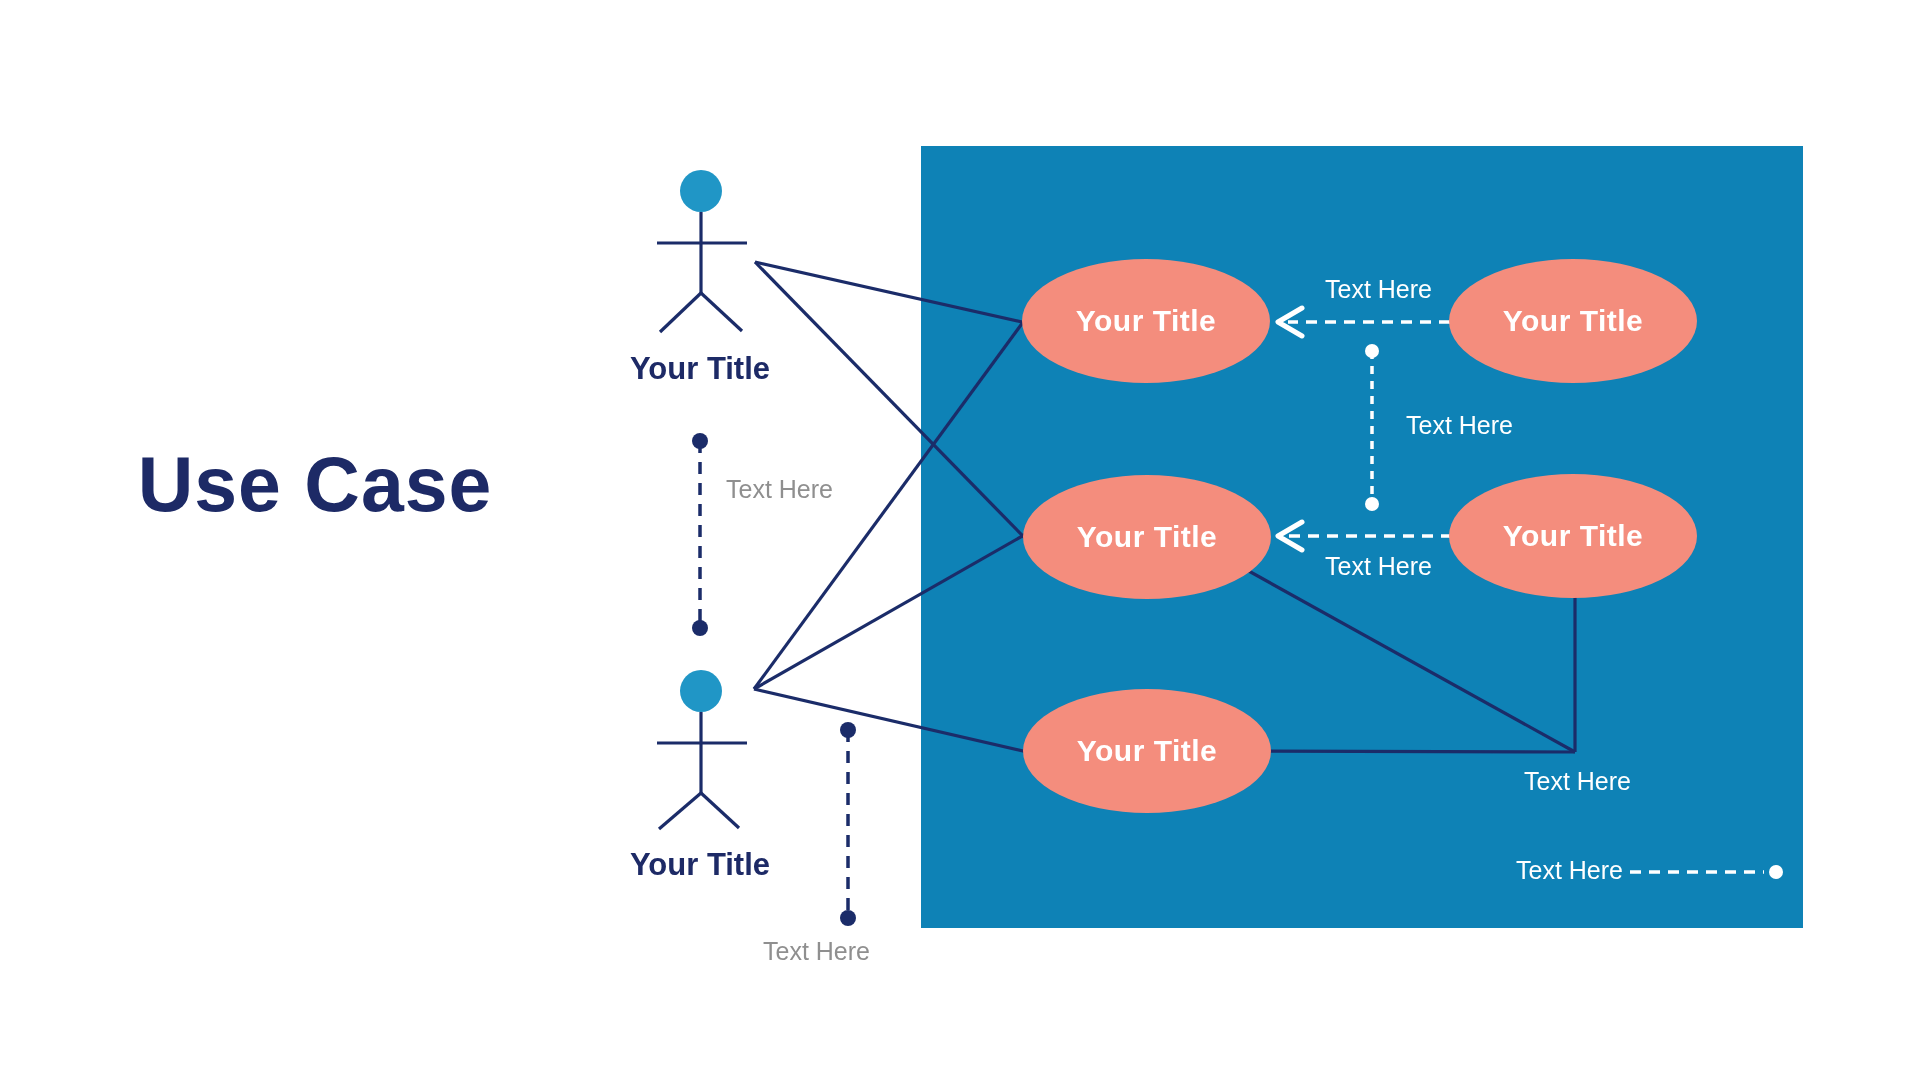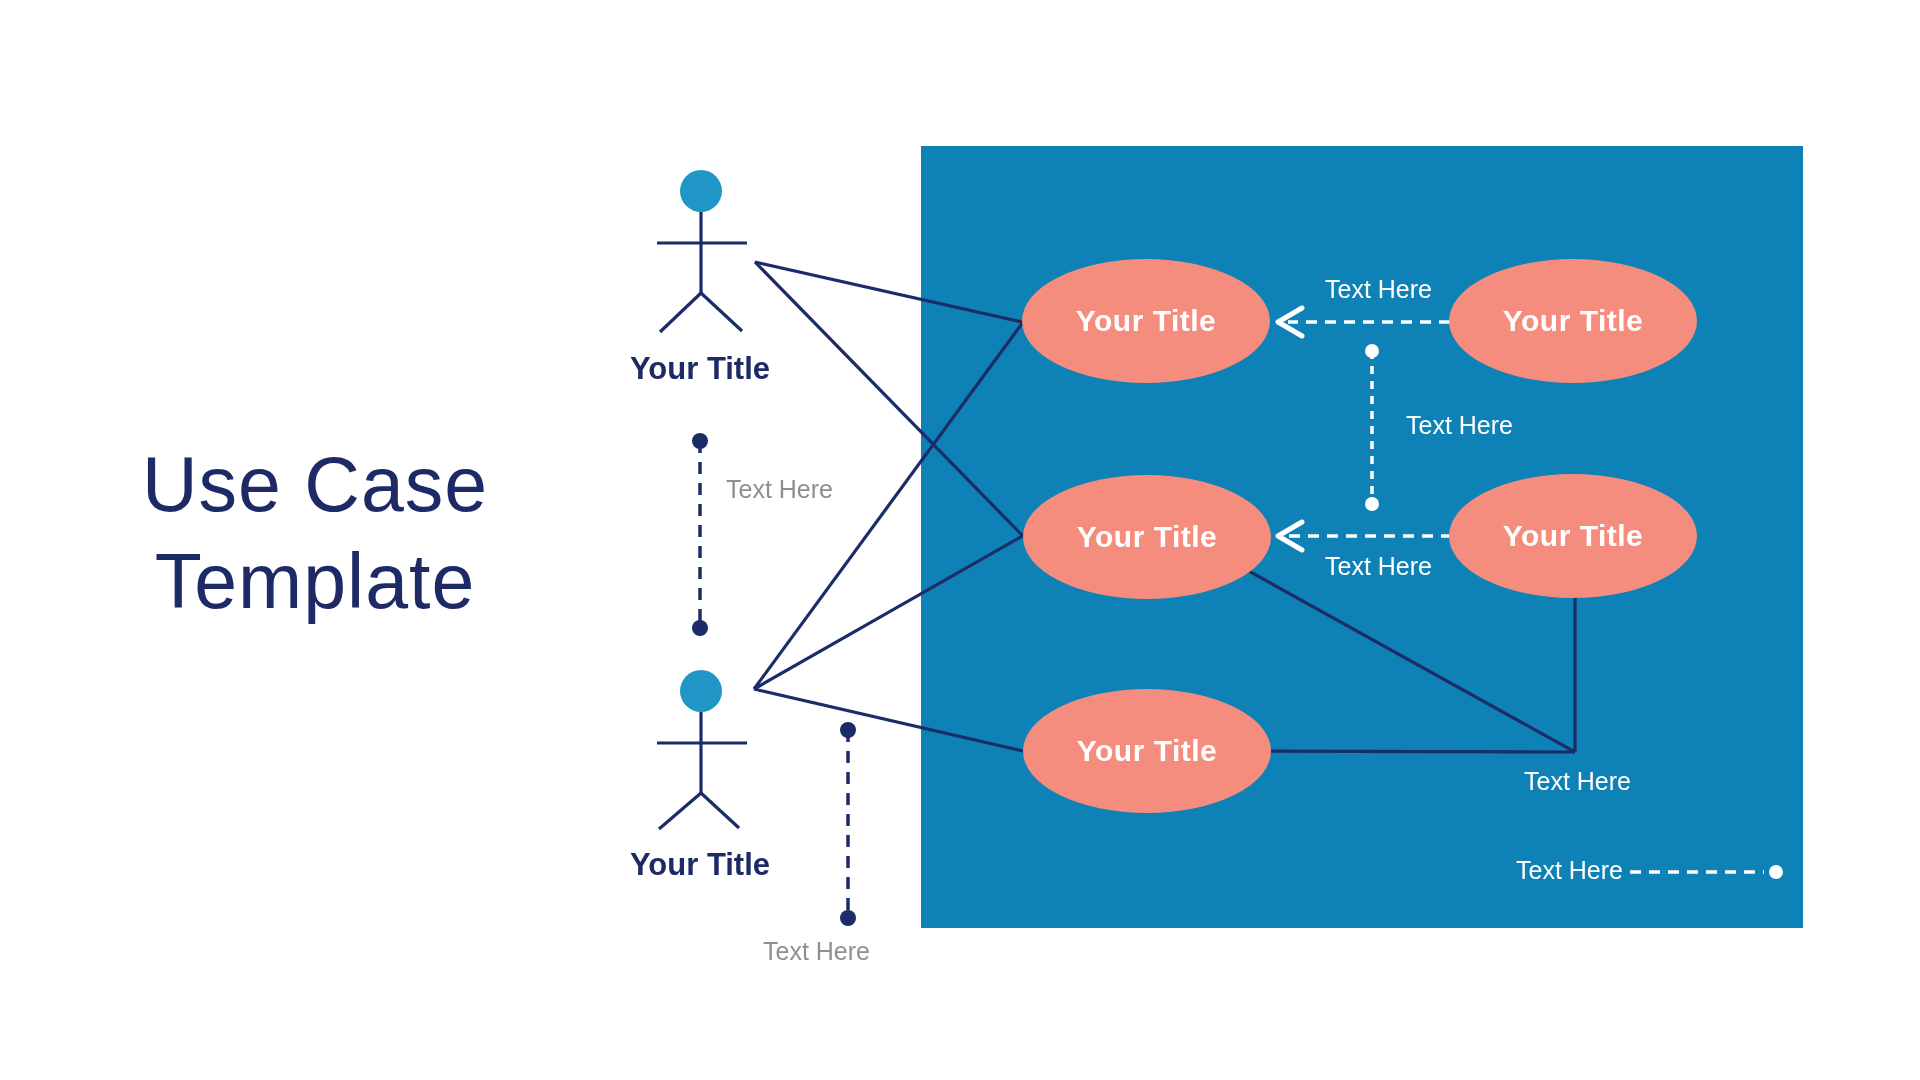--- a/index.html
+++ b/index.html
@@ -1,42 +1,41 @@
 <!DOCTYPE html>
 <html><head>
 <meta charset="utf-8">
 <style>
   html,body{margin:0;padding:0;background:#ffffff;}
   body{width:1920px;height:1080px;position:relative;overflow:hidden;
        font-family:"Liberation Sans", sans-serif;}
   .abs{position:absolute;}
   
   .slide-title{left:95px;top:436px;width:440px;text-align:center;
-    color:#1D2A66;font-weight:normal;font-size:77px;line-height:97px;letter-spacing:1px;}
+    color:#1D2A66;font-weight:bold;font-size:77px;line-height:97px;letter-spacing:1px;}
   
   .system-box{left:921px;top:146px;width:882px;height:782px;background:#0E82B6;}
   
   .overlay{left:0;top:0;width:1920px;height:1080px;}
   
   .uc{width:248px;height:124px;border-radius:50%;background:#F48D7D;
       display:flex;align-items:center;justify-content:center;}
   .uc span{color:#ffffff;font-weight:bold;font-size:30px;letter-spacing:0.5px;}
   
   .actor-label{width:280px;text-align:center;color:#1D2A66;
       font-weight:bold;font-size:31px;line-height:36px;}
   
   .lbl-gray{color:#8F8F8F;font-size:25px;line-height:26px;}
   .lbl-white{color:#ffffff;font-size:25px;line-height:26px;}
 </style>
 </head>
 <body>
 
 <div class="abs slide-title">
   <div>Use Case</div>
-  <div>Template</div>
 </div>
 
 <div class="abs system-box"></div>
 
 <svg class="abs overlay" viewBox="0 0 1920 1080">
 
   <g stroke="#1B2C69" stroke-width="3.2" fill="none">
     <circle cx="701" cy="191" r="21" fill="#2096C6" stroke="none"></circle>
     <line x1="701" y1="212" x2="701" y2="293"></line>
     <line x1="657" y1="243" x2="747" y2="243"></line>

